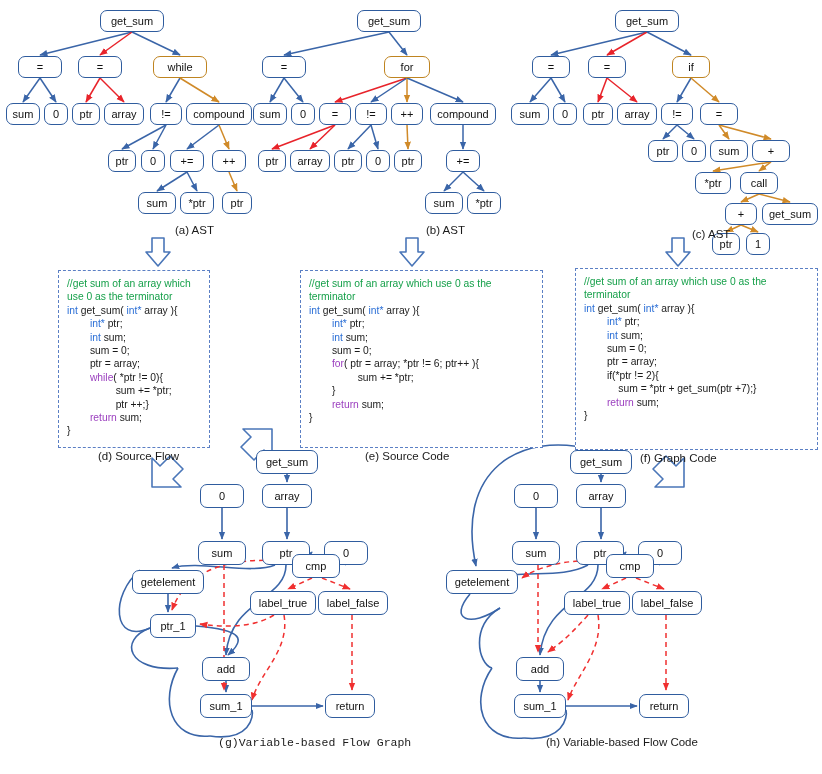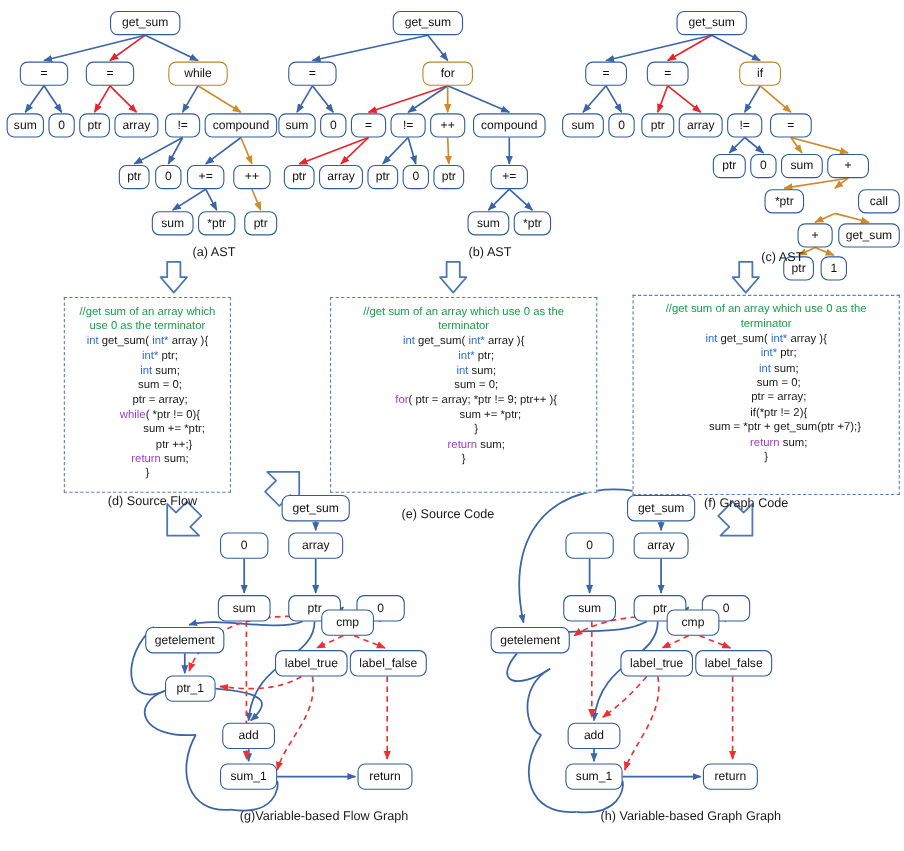--- a/index.html
+++ b/index.html
@@ -8,21 +8,21 @@
   .stage{position:absolute;left:0;top:0;width:822px;height:648px;}
   svg.layer{position:absolute;left:0;top:0;width:822px;height:774px;overflow:visible;}
   .node{position:absolute;box-sizing:border-box;border:1.3px solid #2f5c9e;border-radius:7px;
         background:#ffffff;color:#111;display:flex;align-items:center;justify-content:center;
         font-size:11px;line-height:1;white-space:nowrap;z-index:5;}
   .node.kw{border-color:#bf8420;}
   .caption{position:absolute;font-size:11.5px;color:#1a1a1a;white-space:nowrap;z-index:6;}
   .code{position:absolute;box-sizing:border-box;border:1.3px dashed #5b7fc4;background:#fff;
         font-size:10.3px;line-height:13.4px;color:#1a1a1a;padding:6px 8px 6px 8px;z-index:4;
         font-family:"Liberation Sans","DejaVu Sans",sans-serif;}
-  .code pre{margin:0;font-family:inherit;font-size:inherit;line-height:inherit;white-space:pre-wrap;text-align:center;}
+  .code pre{margin:0;font-family:inherit;font-size:inherit;line-height:inherit;white-space:pre-wrap;}
   .cm{color:#16a04a;}
   .ty{color:#2b6fd6;}
   .kwd{color:#9b3fbf;}
 </style>
 </head>
 <body>
 
 <div class="stage">
 
   <svg class="layer">
@@ -207,21 +207,21 @@
       <div class="node" style="left: 553px; top: 103px; width: 24px; height: 22px;">0</div>
       <div class="node" style="left: 583px; top: 103px; width: 30px; height: 22px;">ptr</div>
       <div class="node" style="left: 617px; top: 103px; width: 40px; height: 22px;">array</div>
       <div class="node" style="left: 661px; top: 103px; width: 32px; height: 22px;">!=</div>
       <div class="node" style="left: 700px; top: 103px; width: 38px; height: 22px;">=</div>
       <div class="node" style="left: 648px; top: 140px; width: 30px; height: 22px;">ptr</div>
       <div class="node" style="left: 682px; top: 140px; width: 24px; height: 22px;">0</div>
       <div class="node" style="left: 710px; top: 140px; width: 38px; height: 22px;">sum</div>
       <div class="node" style="left: 752px; top: 140px; width: 38px; height: 22px;">+</div>
       <div class="node" style="left: 695px; top: 172px; width: 36px; height: 22px;">*ptr</div>
-      <div class="node" style="left: 740px; top: 172px; width: 38px; height: 22px; margin-left: 40px;">call</div>
+      <div class="node" style="left: 740px; top: 172px; width: 38px; height: 22px;">call</div>
       <div class="node" style="left: 725px; top: 203px; width: 32px; height: 22px;">+</div>
       <div class="node" style="left: 762px; top: 203px; width: 56px; height: 22px;">get_sum</div>
       <div class="node" style="left: 712px; top: 233px; width: 28px; height: 22px;">ptr</div>
       <div class="node" style="left: 746px; top: 233px; width: 24px; height: 22px;">1</div>
     </div>
 
   <div class="code" id="code-d" style="left:58px;top:270px;width:152px;height:178px;">
       <pre><span class="cm">//get sum of an array which</span>
 <span class="cm">use 0 as the terminator</span>
 <span class="ty">int</span><span> get_sum( </span><span class="ty">int*</span><span> array ){</span>
@@ -235,21 +235,21 @@
 <span>        </span><span class="kwd">return</span><span> sum;</span>
 <span>}</span></pre>
     </div>
   <div class="code" id="code-e" style="left:300px;top:270px;width:243px;height:178px;">
       <pre><span class="cm">//get sum of an array which use 0 as the</span>
 <span class="cm">terminator</span>
 <span class="ty">int</span><span> get_sum( </span><span class="ty">int*</span><span> array ){</span>
 <span>        </span><span class="ty">int*</span><span> ptr;</span>
 <span>        </span><span class="ty">int</span><span> sum;</span>
 <span>        sum = 0;</span>
-<span>        </span><span class="kwd">for</span><span>( ptr = array; *ptr != 9; ptr++ ){</span>
+<span>        </span><span class="kwd">for</span><span>( ptr = array; *ptr != 6; ptr++ ){</span>
 <span>                 sum += *ptr;</span>
 <span>        }</span>
 <span>        </span><span class="kwd">return</span><span> sum;</span>
 <span>}</span></pre>
     </div>
   <div class="code" id="code-f" style="left:575px;top:268px;width:243px;height:182px;">
       <pre><span class="cm">//get sum of an array which use 0 as the</span>
 <span class="cm">terminator</span>
 <span class="ty">int</span><span> get_sum( </span><span class="ty">int*</span><span> array ){</span>
 <span>        </span><span class="ty">int*</span><span> ptr;</span>
@@ -291,18 +291,18 @@
       <div class="node" style="left: 632px; top: 591px; width: 70px; height: 24px;">label_false</div>
       <div class="node" style="left: 516px; top: 657px; width: 48px; height: 24px;">add</div>
       <div class="node" style="left: 514px; top: 694px; width: 52px; height: 24px;">sum_1</div>
       <div class="node" style="left: 639px; top: 694px; width: 50px; height: 24px;">return</div>
     </div>
 
   <div class="caption" style="left:175px;top:224px;">(a) AST</div>
   <div class="caption" style="left:426px;top:224px;">(b) AST</div>
   <div class="caption" style="left:692px;top:228px;">(c) AST</div>
   <div class="caption" style="left:98px;top:450px;">(d) Source Flow</div>
-  <div class="caption" style="left:365px;top:450px;margin-top:12px;">(e) Source Code</div>
+  <div class="caption" style="left:365px;top:450px;">(e) Source Code</div>
   <div class="caption" style="left:640px;top:452px;">(f) Graph Code</div>
-  <div class="caption" style="left:218px;top:736px;">(g)Variable-based Flow Graph</div>
-  <div class="caption" style="left:546px;top:736px;">(h) Variable-based Graph Graph</div>
+  <div class="caption" style="left:218px;top:736px;font-family:Liberation Mono, monospace;">(g)Variable-based Flow Graph</div>
+  <div class="caption" style="left:546px;top:736px;">(h) Variable-based Flow Code</div>
 
 </div>
 
 </body></html>

